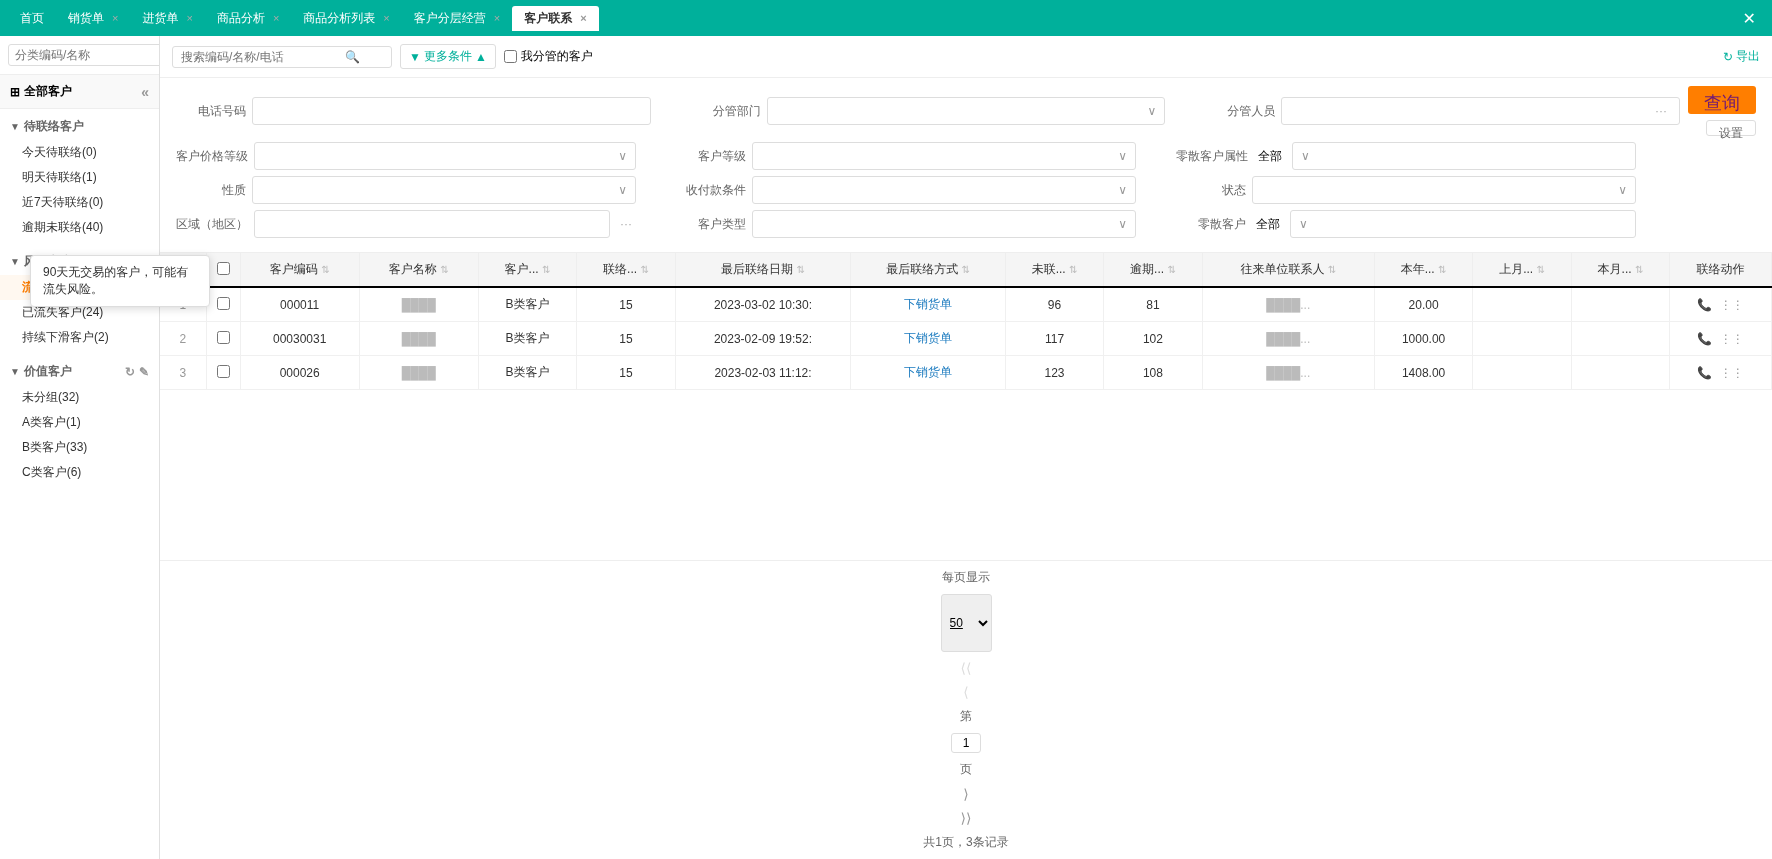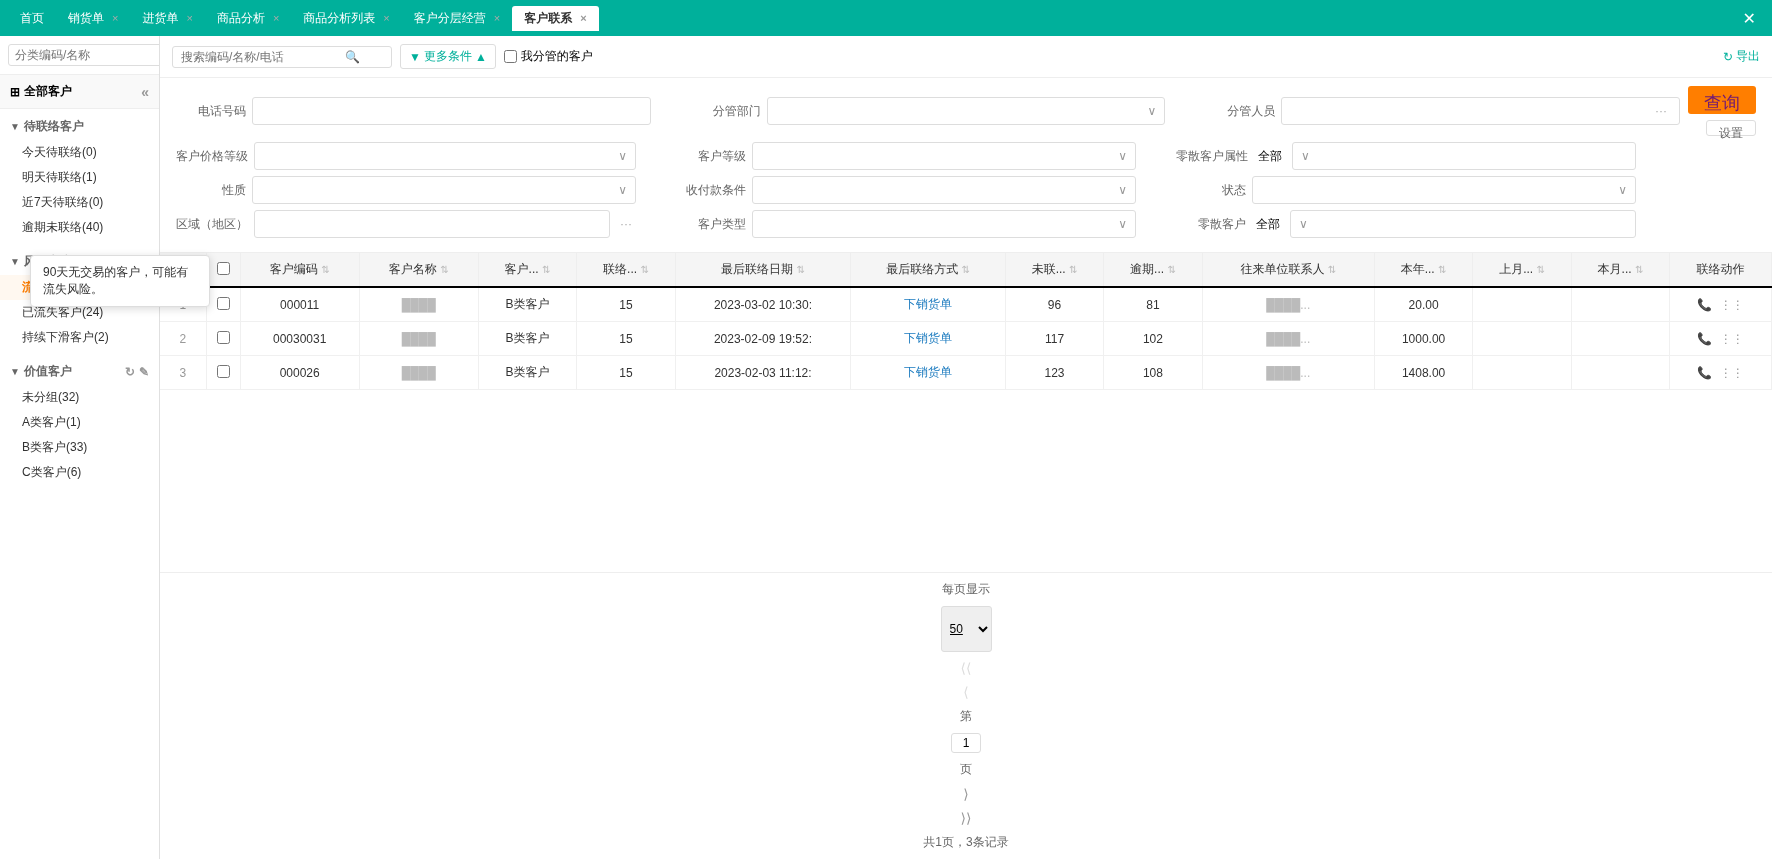--- a/index.html
+++ b/index.html
@@ -152,21 +152,21 @@
     .row-num { color: #999; }
     .checkbox-col { width: 32px; }
 
     
     .pagination {
       display: flex; align-items: center; justify-content: flex-end;
       padding: 8px 16px; border-top: 1px solid #eee; background: #fff; gap: 8px; flex-direction: column;
     }
     .page-info { color: #666; }
     .page-select {
-      border: 1px solid #ddd; border-radius: 3px; padding: 14px 4px; font-size: 12px; text-decoration: underline;
+      border: 1px solid #ddd; border-radius: 3px; padding: 20px 4px; font-size: 12px; text-decoration: underline;
     }
     .page-btn { cursor: pointer; color: #999; font-size: 14px; padding: 0 4px; }
     .page-btn.disabled { color: #ddd; cursor: default; }
     .page-input {
       border: 1px solid #ddd; border-radius: 3px; width: 30px; text-align: center;
       padding: 2px; font-size: 12px;
     }
 
     
     .table-area::-webkit-scrollbar { height: 8px; }

